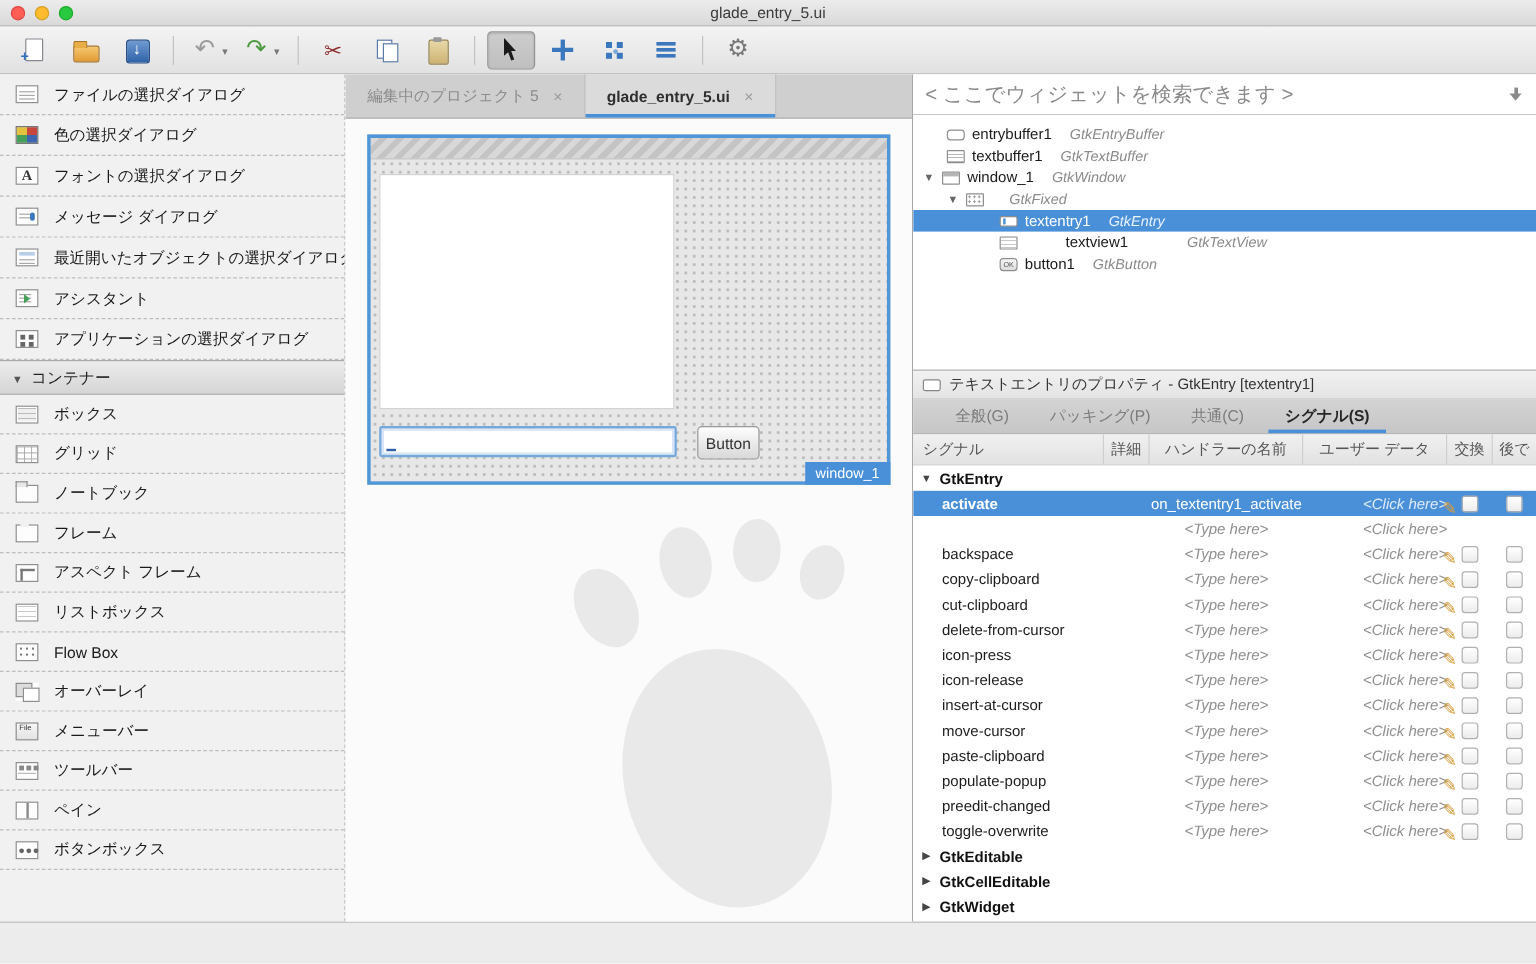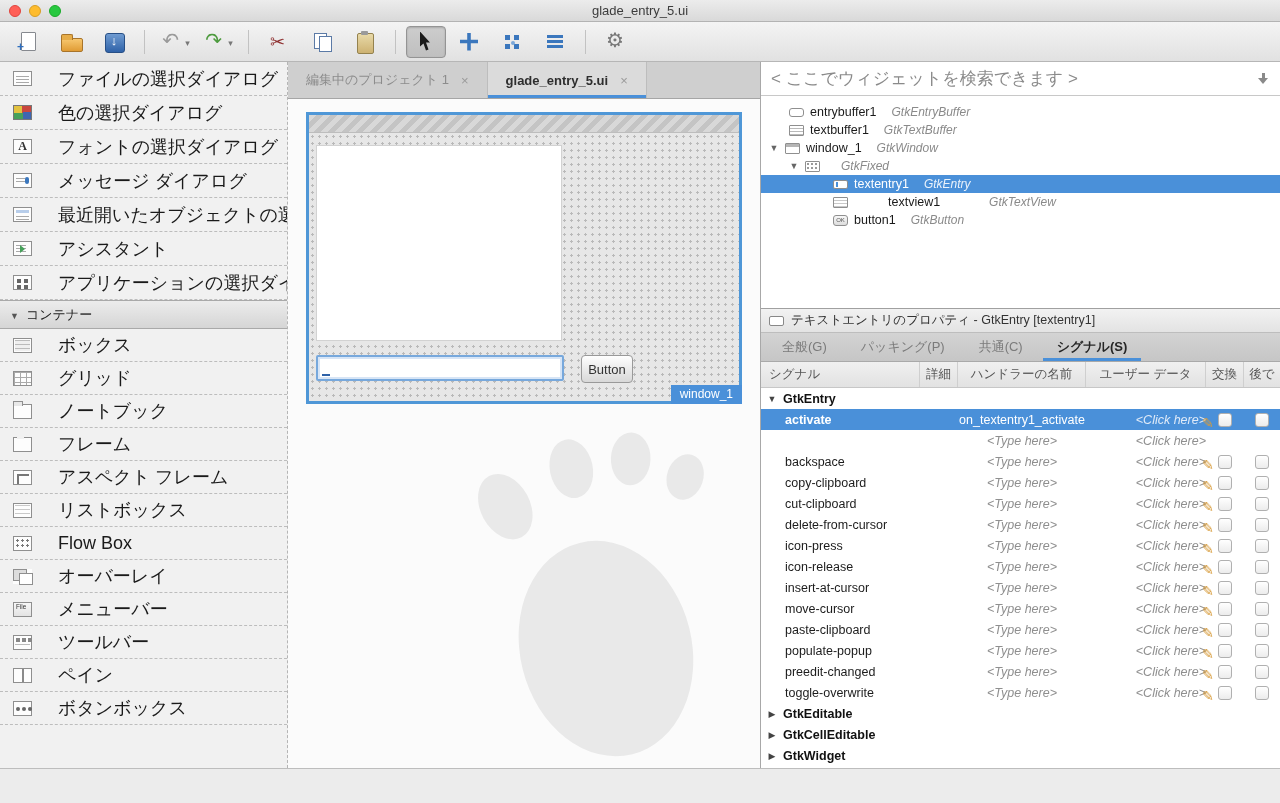--- a/index.html
+++ b/index.html
@@ -43,21 +43,21 @@
   .icon-edit-margins::before{left:5px;top:5px;width:5px;height:5px;background:#3b77bd;box-shadow:9px 0 0 #3b77bd,0 9px 0 #3b77bd,9px 9px 0 #3b77bd}
   .icon-edit-margins::after{left:11px;top:11px;width:4px;height:4px;background:#7aa7d9;border-radius:50%}
   .icon-edit-alignment::before{left:4px;top:5px;width:16px;height:3px;background:#3b77bd;box-shadow:0 5px 0 #3b77bd,0 10px 0 #3b77bd}
   .icon-widget-gear::before{content:"⚙";left:2px;top:-2px;font-size:20px;color:#787878}
 
   
   .content{flex:1;display:flex;min-height:0}
 
   
   .palette{width:288px;flex:none;background:#f1f1f1;border-right:1px dashed #b5b5b5;overflow:hidden}
-  .pal-item{height:34px;display:flex;align-items:center;gap:26px;padding:0 10px 0 13px;border-bottom:1px dashed #bdbdbd;color:#1a1a1a;font-size:18px;white-space:nowrap}
+  .pal-item{height:34px;display:flex;align-items:center;gap:13px;padding:0 10px 0 13px;border-bottom:1px dashed #bdbdbd;color:#1a1a1a;font-size:13px;white-space:nowrap}
   .pal-item.compact{height:33px}
   .pal-header{height:29px;background:linear-gradient(#ececec,#d5d5d5);border-top:1px solid #a9a9a9;border-bottom:1px solid #a9a9a9;display:flex;align-items:center;gap:7px;padding:0 10px;color:#222}
   .exp-down::after{content:"▼";font-size:9px;color:#555}
   .pico{width:19px;height:15px;border:1px solid #8f8f8f;background:#fdfdfd;position:relative;flex:none}
   .icon-file-chooser::before{content:"";position:absolute;left:2px;top:4px;right:2px;height:1px;background:#a9a9a9;box-shadow:0 3px #a9a9a9,0 6px #a9a9a9}
   .icon-color-chooser{background:conic-gradient(#c9463d 0 25%,#3e66b0 0 50%,#46a05a 0 75%,#e3c23f 0);border-color:#777}
   .icon-font-chooser::before{content:"A";position:absolute;left:0;right:0;top:-1px;text-align:center;font-family:"Liberation Serif","DejaVu Serif",serif;font-weight:bold;font-size:12px;color:#333}
   .icon-message-dialog::before{content:"";position:absolute;left:2px;top:4px;width:9px;height:1px;background:#a9a9a9;box-shadow:0 3px #a9a9a9}
   .icon-message-dialog::after{content:"";position:absolute;right:2px;top:3px;width:4px;height:7px;background:#3b77bd;border-radius:2px}
   .icon-recent-chooser::before{content:"";position:absolute;left:2px;top:2px;right:2px;height:3px;background:#b7cdea}
@@ -125,21 +125,21 @@
   .icon-entry{height:9px;border-radius:2px}
   .icon-entry::before{content:"";position:absolute;left:2px;top:1px;bottom:1px;width:2px;background:#4a90d9}
   .icon-textview{background:repeating-linear-gradient(180deg,#fff 0 2px,#c9c9c9 2px 3px)}
   .icon-button{background:linear-gradient(#f8f8f8,#ddd);border-radius:3px}
   .icon-button::before{content:"OK";position:absolute;inset:0;font-size:8px;line-height:9px;text-align:center;color:#555;transform:scale(.75)}
 
   
   .props{flex:1;min-height:0;display:flex;flex-direction:column;border-top:1px solid #a0a0a0}
   .props-title{height:24px;flex:none;background:linear-gradient(#f2f2f2,#e3e3e3);border-bottom:1px solid #bdbdbd;display:flex;align-items:center;gap:7px;padding:0 8px;font-size:12.5px;color:#333}
   .wprop-icon{width:15px;height:10px;border:1px solid #888;border-radius:2px;background:#fff;flex:none}
-  .props-tabs{height:29px;flex:none;background:linear-gradient(#d3d3d3,#c6c6c6);border-bottom:1px solid #a9a9a9;display:flex;align-items:stretch;padding-left:4px}
+  .props-tabs{height:29px;flex:none;background:linear-gradient(#d3d3d3,#c6c6c6);border-bottom:1px solid #a9a9a9;display:flex;align-items:stretch;padding-left:18px}
   .ptab{display:flex;align-items:center;padding:0 17px;font-size:13px;color:#7b7b7b;position:relative}
   .ptab.active{color:#262626;font-weight:bold}
   .ptab.active::after{content:"";position:absolute;left:3px;right:3px;bottom:0;height:3px;background:#4a90d9}
   .sig-header{height:26px;flex:none;display:flex;background:linear-gradient(#f0f0f0,#e2e2e2);border-bottom:1px solid #c7c7c7;font-size:12.5px;color:#555}
   .sh{display:flex;align-items:center;justify-content:center;border-right:1px solid #cfcfcf}
   .sh.first{justify-content:flex-start;padding-left:8px}
   .sh:last-child{border-right:none}
   .w-sig{width:159px}.w-det{width:38px}.w-hand{width:128px}.w-user{width:120px}.w-swap{width:38px}.w-after{width:36px}
   .sig-body{flex:1;overflow:hidden;background:#fff}
   .sig-section{height:21px;display:flex;align-items:center;gap:6px;padding-left:6px;font-size:12.5px;font-weight:bold;color:#111}
@@ -358,21 +358,21 @@
             <span class="pico icon-button-box"></span>
             <span>ボタンボックス</span>
           </div>
         </div>
     </aside>
 
     <section class="center">
       <div class="tabbar">
 
           <div class="tab">
-            <span>編集中のプロジェクト 1</span>
+            <span>編集中のプロジェクト 5</span>
             <span class="close">×</span>
           </div>
 
           <div class="tab active">
             <span>glade_entry_5.ui</span>
             <span class="close">×</span>
           </div>
         </div>
       <div class="canvas">
         <svg class="watermark" width="330" height="380" viewBox="0 0 200 230">

